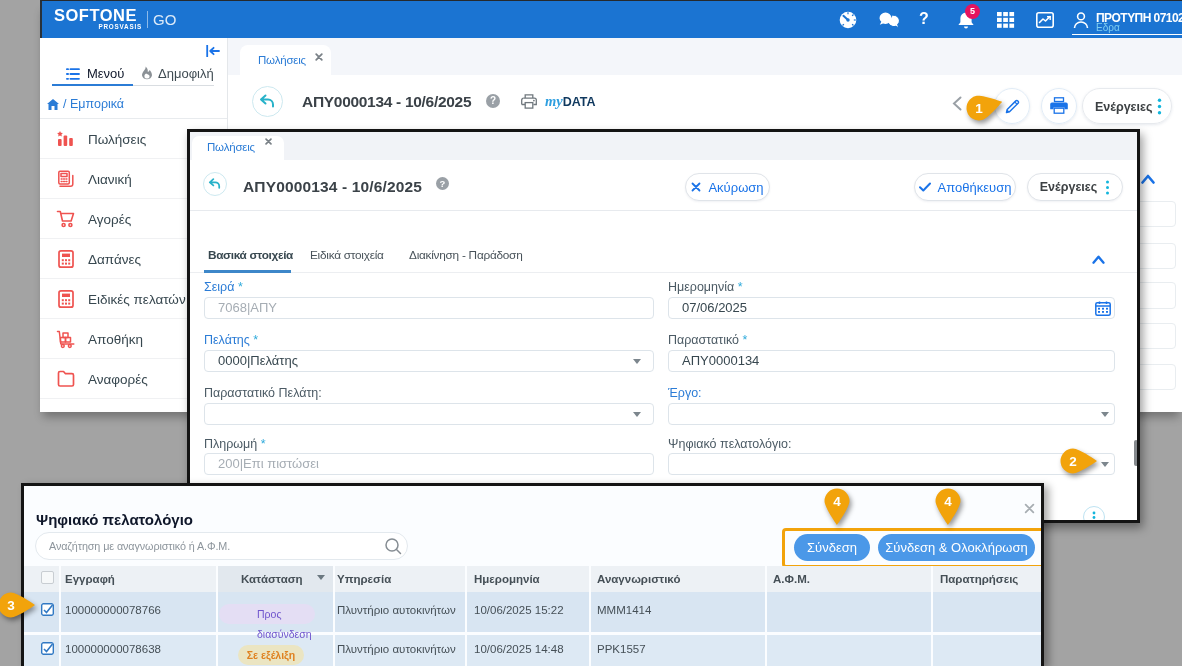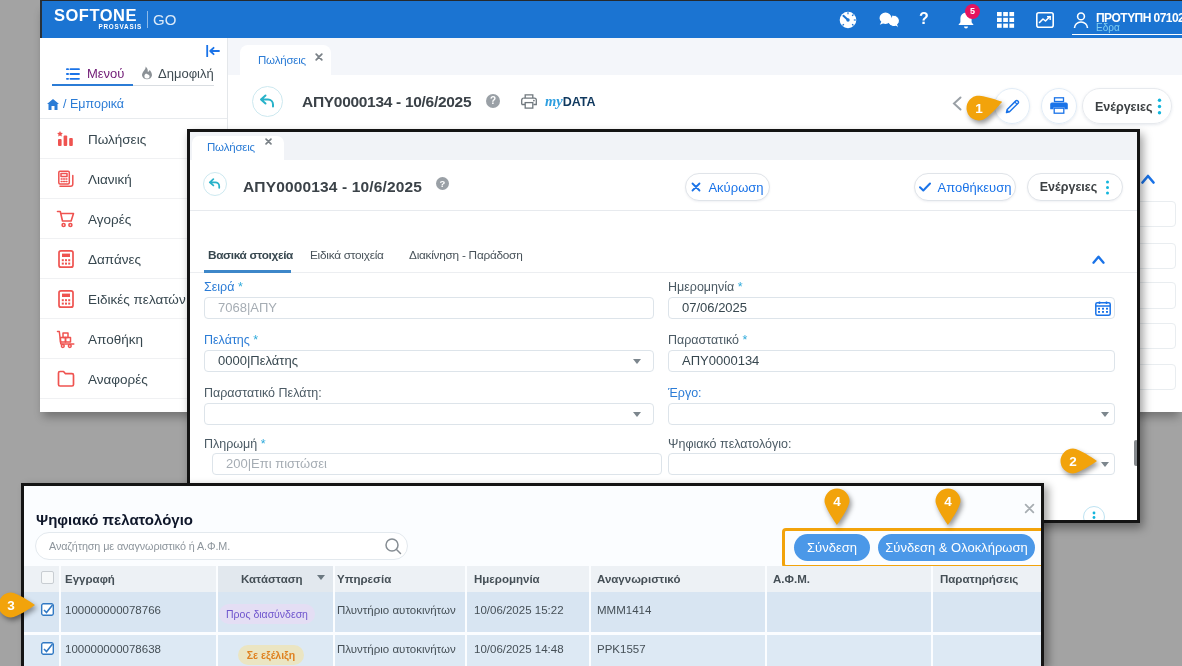--- a/index.html
+++ b/index.html
@@ -77,21 +77,21 @@
   <path d="M13 6 H4.5 M7.6 2.8 L4.2 6 L7.6 9.2" fill="none" stroke="#1a73e8" stroke-width="1.8" stroke-linecap="round" stroke-linejoin="round"></path>
 </svg>
 
 <svg class="abs" style="left:66px;top:68px;" width="14" height="12" viewBox="0 0 14 12">
   <g stroke="#1a73e8" stroke-width="1.8" stroke-linecap="round">
     <path d="M0.9 1.2 h1.2 M4.4 1.2 H13"></path>
     <path d="M0.9 6 h1.2 M4.4 6 H13"></path>
     <path d="M0.9 10.8 h1.2 M4.4 10.8 H13"></path>
   </g>
 </svg>
-<div class="abs" style="left:87px;top:66px;color:#701a75;font-size:13px;">Μενού</div>
+<div class="abs" style="left:87px;top:66px;color:#0f172a;font-size:13px;">Μενού</div>
 <svg class="abs" style="left:141px;top:66px;" width="12" height="14" viewBox="0 0 12 14">
   <path d="M4.5 0.5 C5.5 3.5 1 5.5 1 9.2 A5.1 5.1 0 0 0 11 9.2 C11 6.8 9.8 5.2 8.6 3.9 C8.2 5 7.6 5.6 6.8 6 C7 4 6.5 1.8 4.5 0.5 Z M6 12.6 A2.6 2.6 0 0 1 3.4 10 C3.4 8.8 4.2 8.1 5.1 7.4 C5.9 8.3 8.6 8.6 8.6 10 A2.6 2.6 0 0 1 6 12.6 Z" fill="#8b9196" fill-rule="evenodd"></path>
 </svg>
 <div class="abs" style="left:158px;top:66px;color:#3f4b52;font-size:13px;">Δημοφιλή</div>
 <div class="abs" style="left:52px;top:85px;width:162px;height:1px;background:#d9dde1;"></div>
 <div class="abs" style="left:52px;top:84px;width:81px;height:2px;background:#2b7cd6;"></div>
 
 <svg class="abs" style="left:47px;top:99px;" width="12" height="11" viewBox="0 0 12 11">
   <path d="M6 0 L12 5 H10.5 V11 H7.5 V7 H4.5 V11 H1.5 V5 H0 Z" fill="#2b7cd6"></path>
 </svg>
@@ -328,21 +328,21 @@
 
   <div class="lblD" style="left:14px;top:254px;">Παραστατικό Πελάτη:</div>
   <div class="lblB" style="left:478px;top:254px;">Έργο:</div>
   <div class="inp" style="left:14px;top:271px;width:450px;"></div>
   <div class="caret" style="left:443px;top:280px;"></div>
   <div class="inp" style="left:478px;top:271px;width:447px;"></div>
   <div class="caret" style="left:911px;top:280px;"></div>
 
   <div class="lblD" style="left:14px;top:305px;">Πληρωμή <span class="ast">*</span></div>
   <div class="lblD" style="left:478px;top:305px;">Ψηφιακό πελατολόγιο:</div>
-  <div class="inp ph" style="left:14px;top:321px;width:450px;margin-left:8px;">200|Επι πιστώσει</div>
+  <div class="inp ph" style="left:14px;top:321px;width:450px;">200|Επι πιστώσει</div>
   <div class="inp" style="left:478px;top:321px;width:447px;"></div>
   <div class="caret" style="left:911px;top:330px;"></div>
 
   <div class="abs" style="left:944px;top:308px;width:4px;height:26px;background:#85898d;border-radius:2px;"></div>
   <div class="abs" style="left:893px;top:374px;width:22px;height:22px;border-radius:50%;background:#fff;border:1.3px solid #bee3f2;"></div>
   <svg class="abs" style="left:902px;top:379px;" width="4" height="13" viewBox="0 0 4 13">
         <g fill="#12b5dc">
           <circle cx="2" cy="2" r="1.4"></circle>
           <circle cx="2" cy="6.5" r="1.4"></circle>
           <circle cx="2" cy="11" r="1.4"></circle>
@@ -391,21 +391,21 @@
   <div class="abs" style="left:0;top:149px;width:1018px;height:33px;background:#dde9f4;"></div>
   <svg class="cb" style="left:17px;top:117px;" width="13" height="13" viewBox="0 0 13 13">
         <rect x="0.7" y="0.7" width="11.6" height="11.6" rx="1.5" fill="#fff" stroke="#3179c4" stroke-width="1.4"></rect>
         <path d="M3 7 L5.5 9.5 L11.5 2" fill="none" stroke="#3179c4" stroke-width="1.6"></path>
       </svg>
   <svg class="cb" style="left:17px;top:156px;" width="13" height="13" viewBox="0 0 13 13">
         <rect x="0.7" y="0.7" width="11.6" height="11.6" rx="1.5" fill="#fff" stroke="#3179c4" stroke-width="1.4"></rect>
         <path d="M3 7 L5.5 9.5 L11.5 2" fill="none" stroke="#3179c4" stroke-width="1.6"></path>
       </svg>
   <div class="abs" style="left:41px;top:118px;">100000000078766</div>
-  <div class="abs" style="left:195px;top:118px;width:96px;height:20px;background:#e4def4;border-radius:10px;color:#6f55cd;font-size:10.5px;text-align:center;line-height:20px;">Προς διασύνδεση</div>
+  <div class="abs" style="left:195px;top:118px;width:96px;height:20px;background:#e4def4;border-radius:10px;color:#6f55cd;font-size:10.5px;line-height:20px;padding-left:38px;">Προς διασύνδεση</div>
   <div class="abs" style="left:313px;top:118px;">Πλυντήριο αυτοκινήτων</div>
   <div class="abs" style="left:450px;top:118px;">10/06/2025 15:22</div>
   <div class="abs" style="left:573px;top:118px;">MMM1414</div>
   <div class="abs" style="left:41px;top:157px;">100000000078638</div>
   <div class="abs" style="left:214px;top:159px;width:66px;height:20px;background:#ebe5c2;border-radius:10px;color:#df811f;font-size:10.5px;font-weight:bold;text-align:center;line-height:20px;">Σε εξέλιξη</div>
   <div class="abs" style="left:313px;top:157px;">Πλυντήριο αυτοκινήτων</div>
   <div class="abs" style="left:450px;top:157px;">10/06/2025 14:48</div>
   <div class="abs" style="left:573px;top:157px;">PPK1557</div>
 
   <div class="colsep" style="left:35px;"></div>

